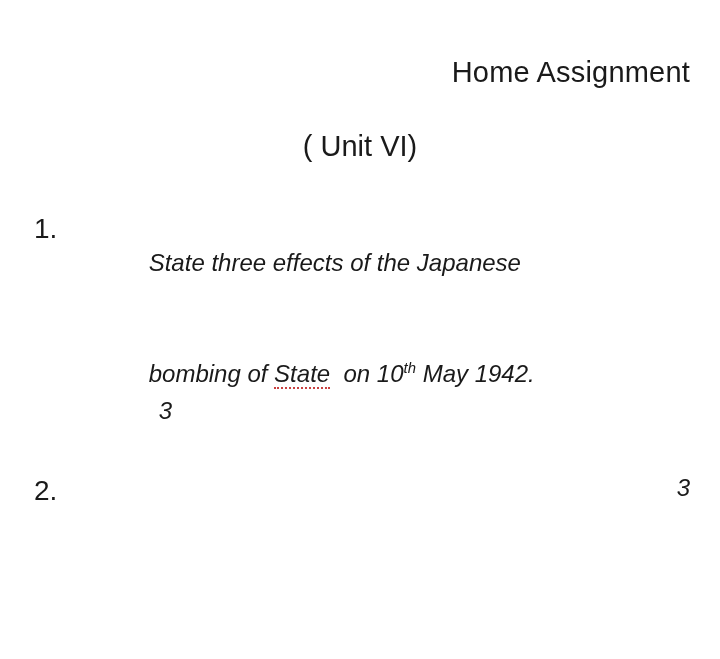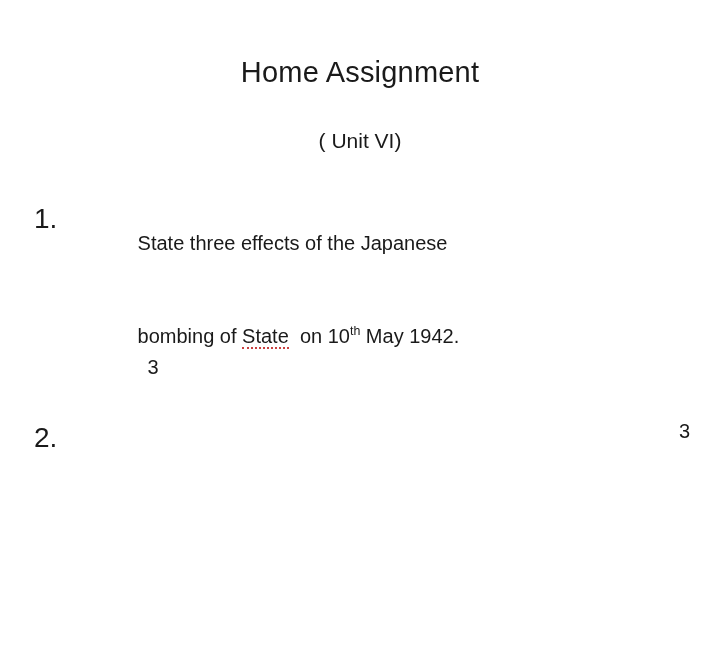--- a/index.html
+++ b/index.html
@@ -15,30 +15,30 @@
     overflow: hidden;
   }
   .page {
     position: relative;
     width: 720px;
     height: 659px;
     box-sizing: border-box;
     padding: 40px 30px 0 30px;
   }
   .doc-title {
-    text-align: center;
+    text-align: right;
     font-size: 29px;
     line-height: 1.25;
     letter-spacing: 0.2px;
     margin: 14px 0 0 0;
     font-weight: 400;
   }
   .doc-subtitle {
     text-align: center;
-    font-size: 21px;
+    font-size: 29px;
     line-height: 1.25;
     margin: 38px 0 0 0;
     font-weight: 400;
   }
   .q-list {
     margin: 42px 0 0 0;
     padding: 0;
     list-style: none;
   }
   .q-item {
@@ -50,23 +50,24 @@
     width: 52px;
     flex: 0 0 52px;
     font-size: 28px;
     line-height: 1.55;
     text-align: left;
     padding-left: 4px;
     box-sizing: border-box;
   }
   .q-body {
     flex: 1 1 auto;
-    font-size: 20px;
+    font-size: 24px;
     line-height: 1.55;
     position: relative;
+    font-style: italic;
   }
   .q-line {
     display: block;
     white-space: pre-wrap;
     position: relative;
   }
   .q-line .marks {
     position: absolute;
     right: 0;
     top: 0;

